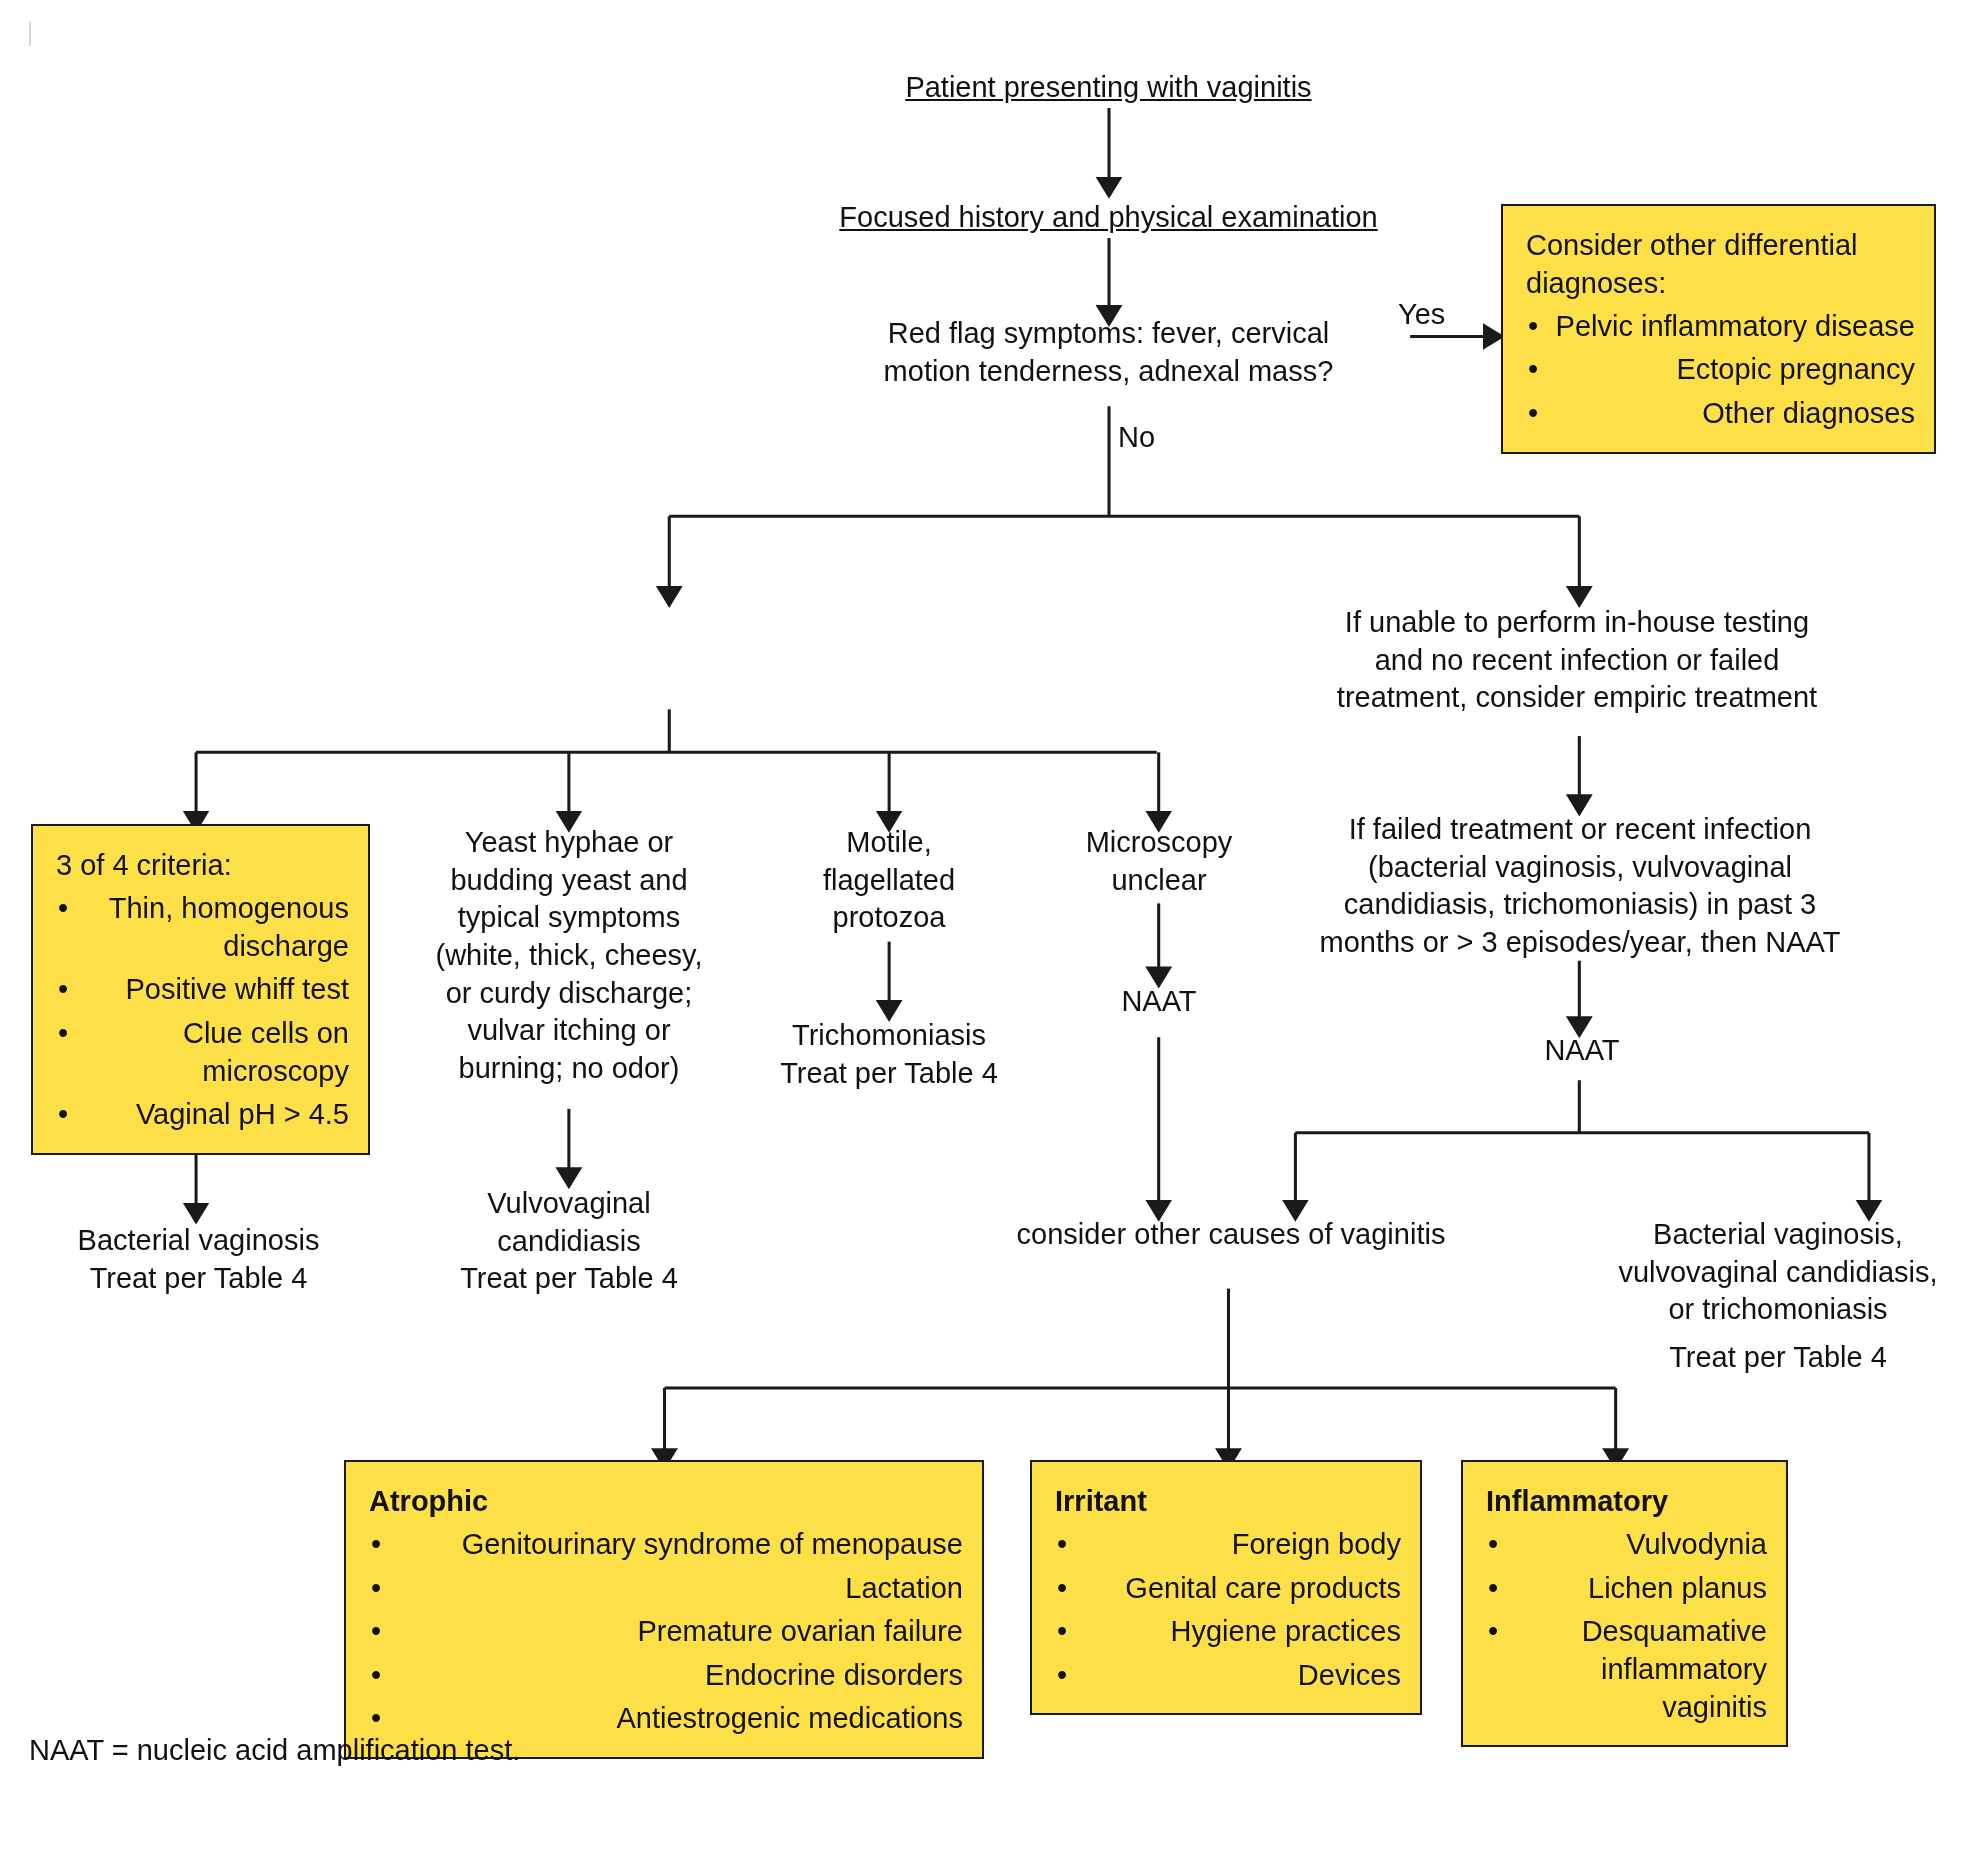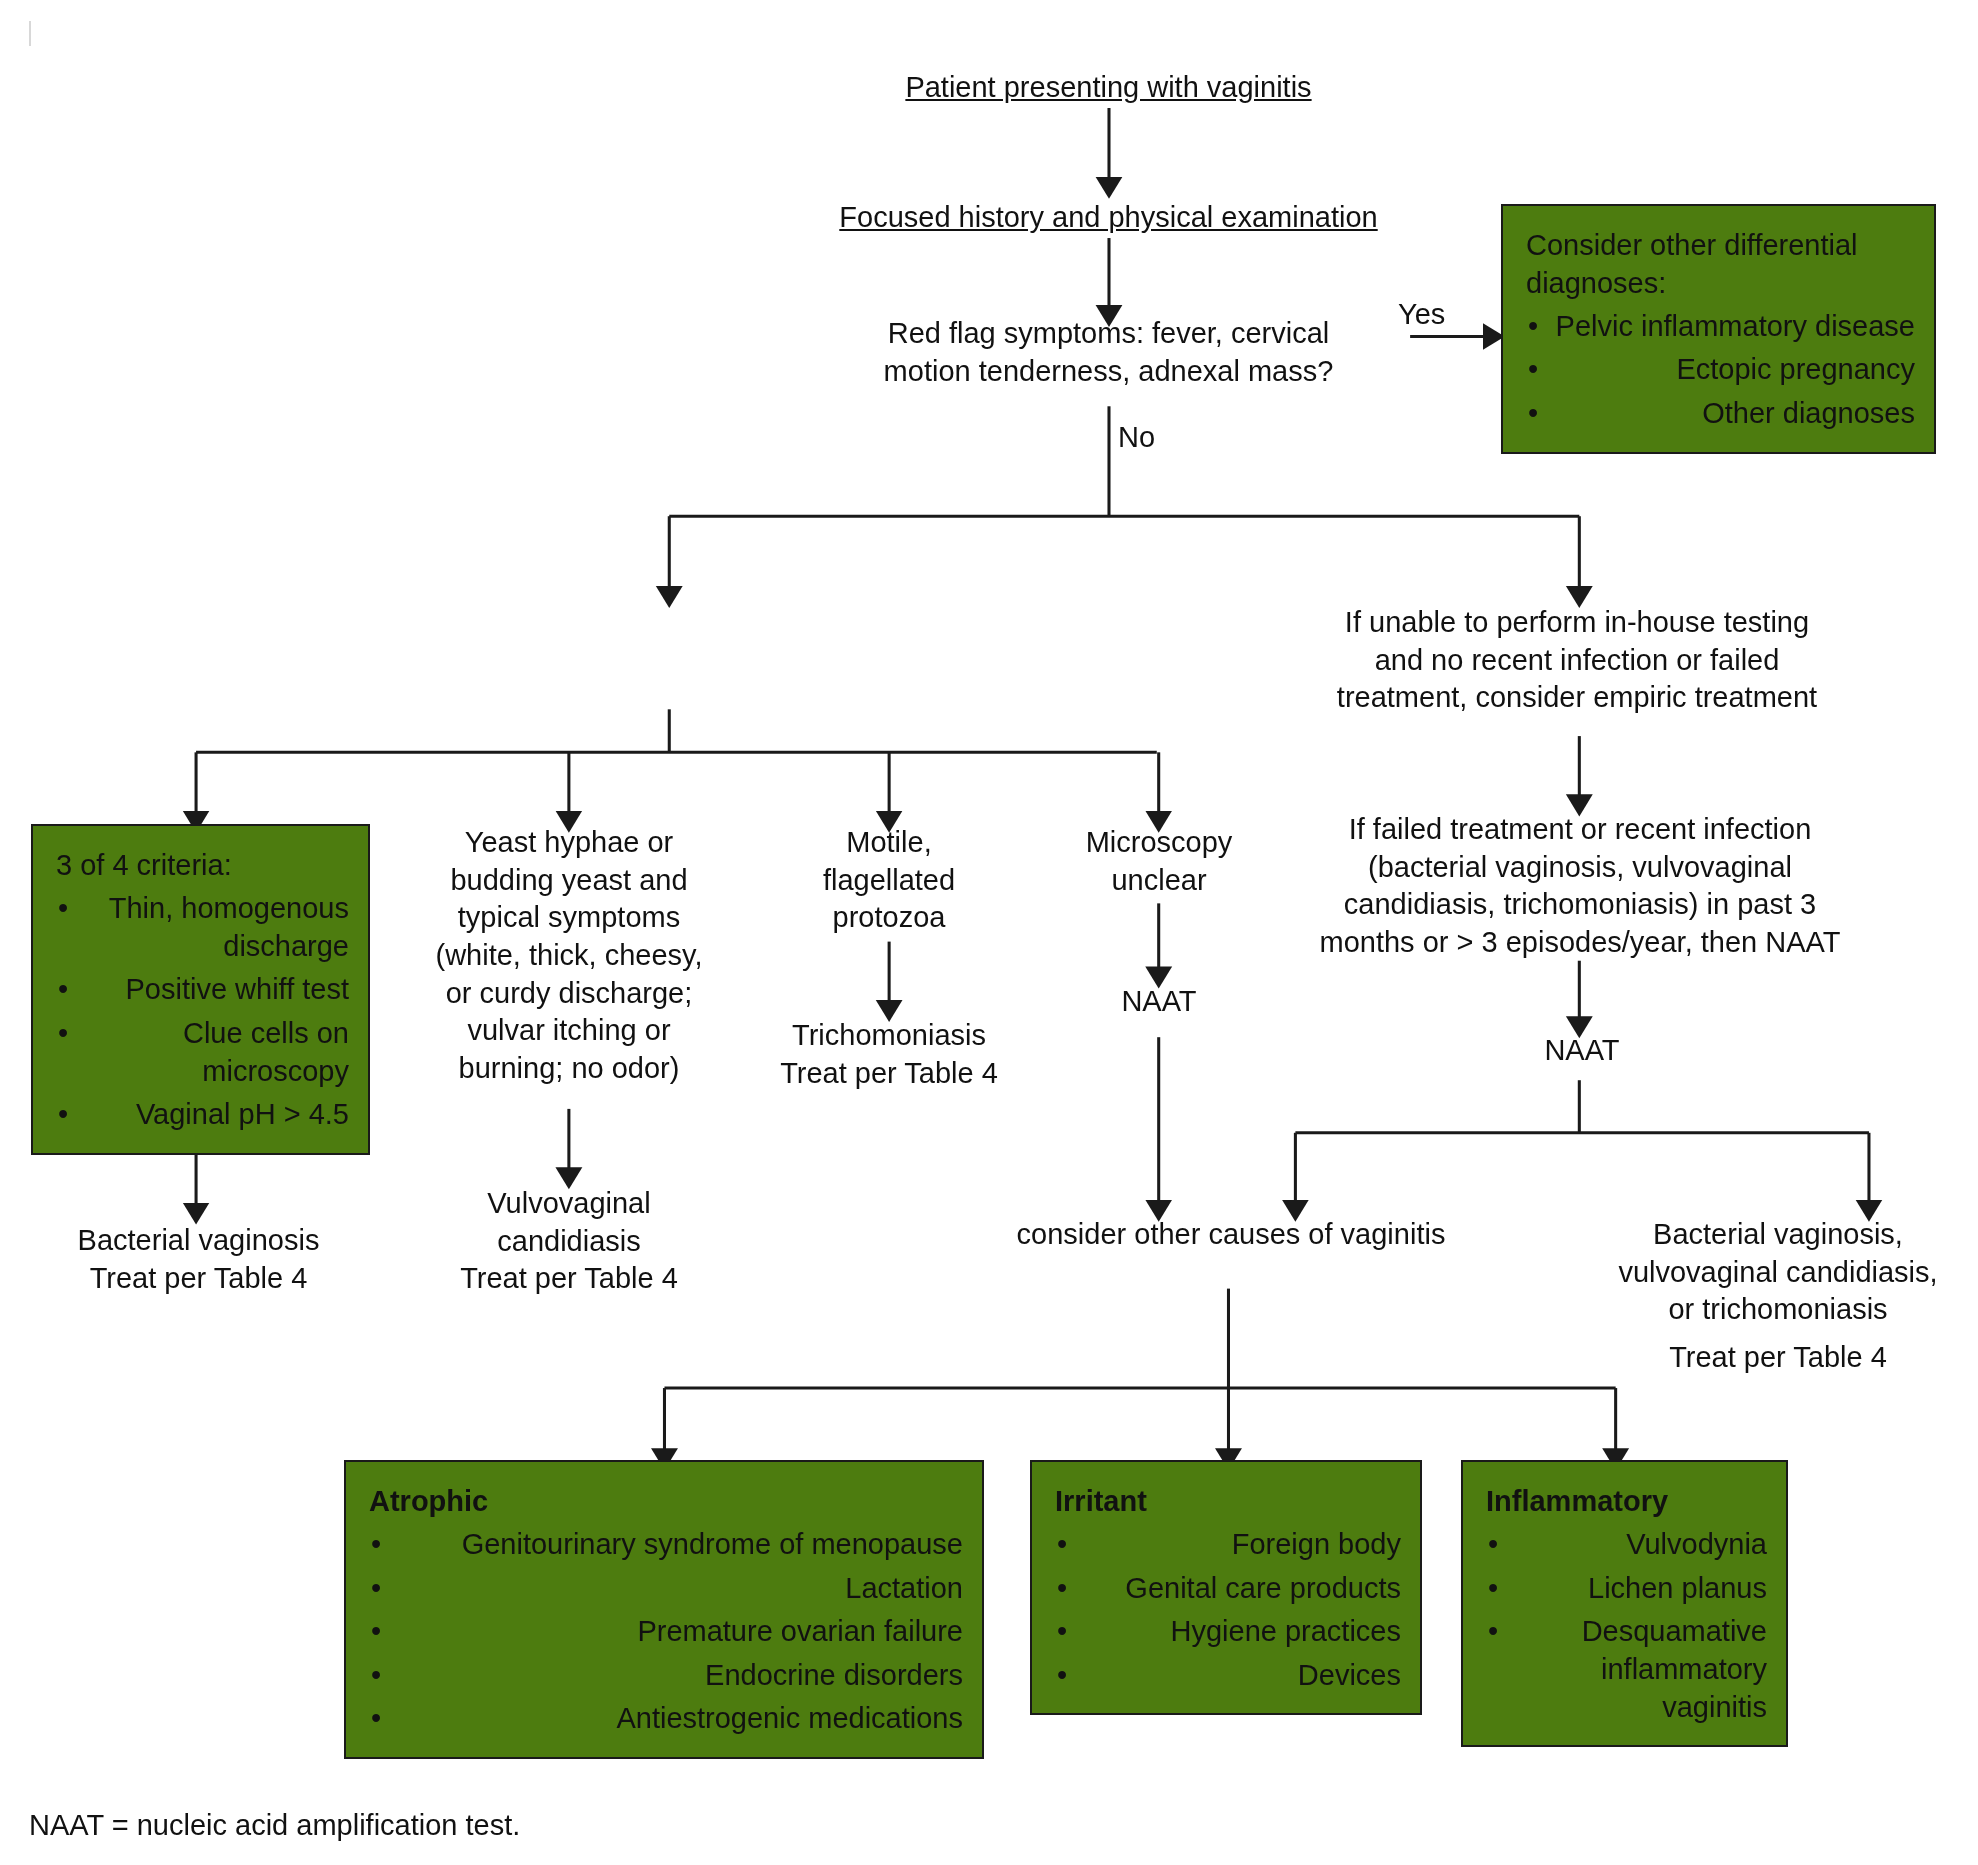--- a/index.html
+++ b/index.html
@@ -27,21 +27,21 @@
     position: absolute;
     box-sizing: border-box;
     font-size: 29px;
     line-height: 1.30;
     color: #111111;
   }
   .ctr { text-align: center; }
   .lft { text-align: left; }
   .boxed {
     border: 2.4px solid #1a1a1a;
-    background: #4d7c0f;
+    background: #fde047;
   }
   .pad {
     padding: 21px 19px 19px 23px;
   }
   .edge-label {
     position: absolute;
     font-size: 29px;
     color: #111111;
   }
   ul.bul {
@@ -63,21 +63,21 @@
     top: 0;
   }
   .hdr {
     font-weight: bold;
     margin-bottom: 5.7px;
   }
   .title-line { margin: 0; text-decoration: underline; }
   .footnote {
     position: absolute;
     left: 29px;
-    top: 1809px;
+    top: 1734px;
     font-size: 29px;
   }
   .tick {
     position: absolute;
     left: 29px;
     top: 21px;
     width: 1.9px;
     height: 25px;
     background: #d8d8d8;
   }

